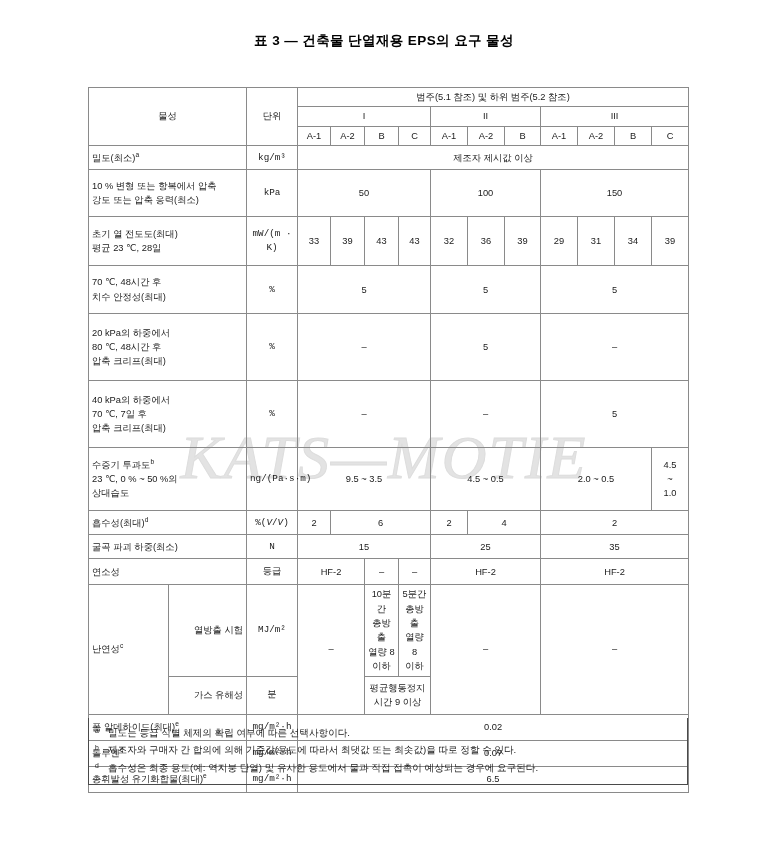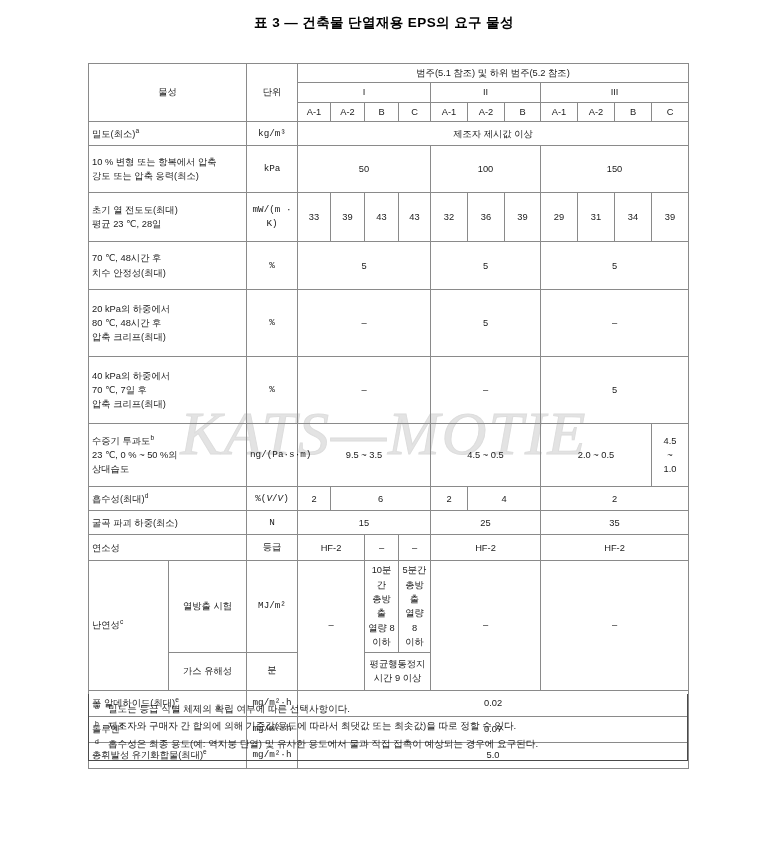--- a/index.html
+++ b/index.html
@@ -19,23 +19,24 @@
     position: relative;
     width: 768px;
     height: 854px;
     box-sizing: border-box;
   }
   .title {
     text-align: center;
     font-size: 13.5px;
     font-weight: bold;
     letter-spacing: 0.4px;
-    padding-top: 14px;
+    padding-top: 8px;
     padding-bottom: 0;
     color: #000;
+    margin-top: 24px;
   }
   .table-wrap {
     position: absolute;
     left: 88px;
     top: 63px;
     width: 600px;
   }
   table.spec {
     border-collapse: collapse;
     width: 600px;
@@ -51,21 +52,21 @@
     line-height: 1.55;
     background: transparent;
   }
   table.spec {
     border-left: 1.6px solid #4a4a4a;
     border-right: 1.6px solid #4a4a4a;
     border-top: 1.6px solid #4a4a4a;
     border-bottom: 1.6px solid #4a4a4a;
   }
   .ctr { text-align: center; }
-  .lft { text-align: center; padding-left: 6px; }
+  .lft { text-align: right; padding-left: 6px; }
   .hdr { text-align: center; font-weight: bold; }
   .prop { text-align: left; padding-left: 6px; }
   .unit { text-align: center; font-family: Liberation Mono, monospace; }
   sup {
     font-size: 6.6px;
     vertical-align: super;
     line-height: 0;
   }
   .ital { font-style: italic; }
   .multi { white-space: pre-line; }
@@ -303,21 +304,21 @@
 
       <tr>
         <td class="prop" colspan="2" style="height:21px"><span>톨루엔</span><sup>e</sup></td>
         <td class="unit">mg/m²·h</td>
         <td class="ctr" colspan="11">0.07</td>
       </tr>
 
       <tr>
         <td class="prop" colspan="2" style="height:21px"><span>총휘발성 유기화합물(최대)</span><sup>e</sup></td>
         <td class="unit">mg/m²·h</td>
-        <td class="ctr" colspan="11">5.0</td>
+        <td class="ctr" colspan="11">6.5</td>
       </tr>
     </tbody>
       </table>
   </div>
 
   <div class="footnotes">
     <div class="fn-row">
       <span class="fn-mark">a</span>
       <span class="fn-text">밀도는 등급 식별 체제의 확립 여부에 따른 선택사항이다.</span>
     </div>

